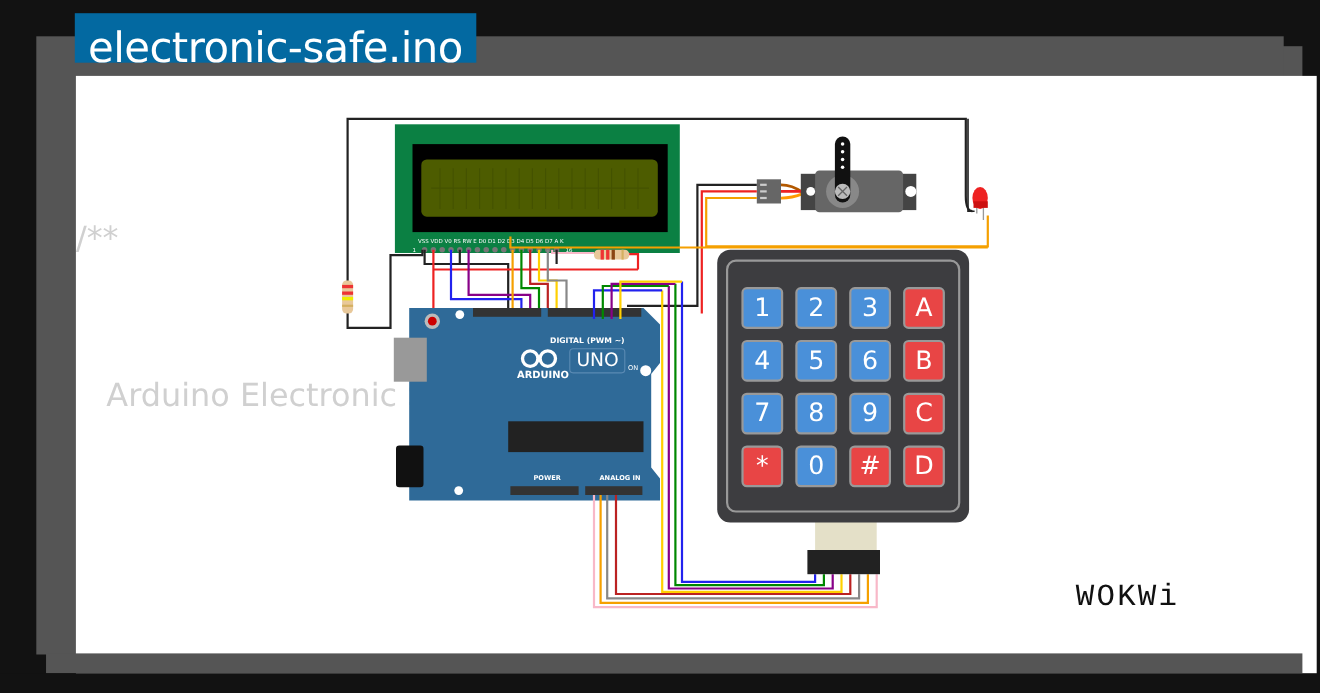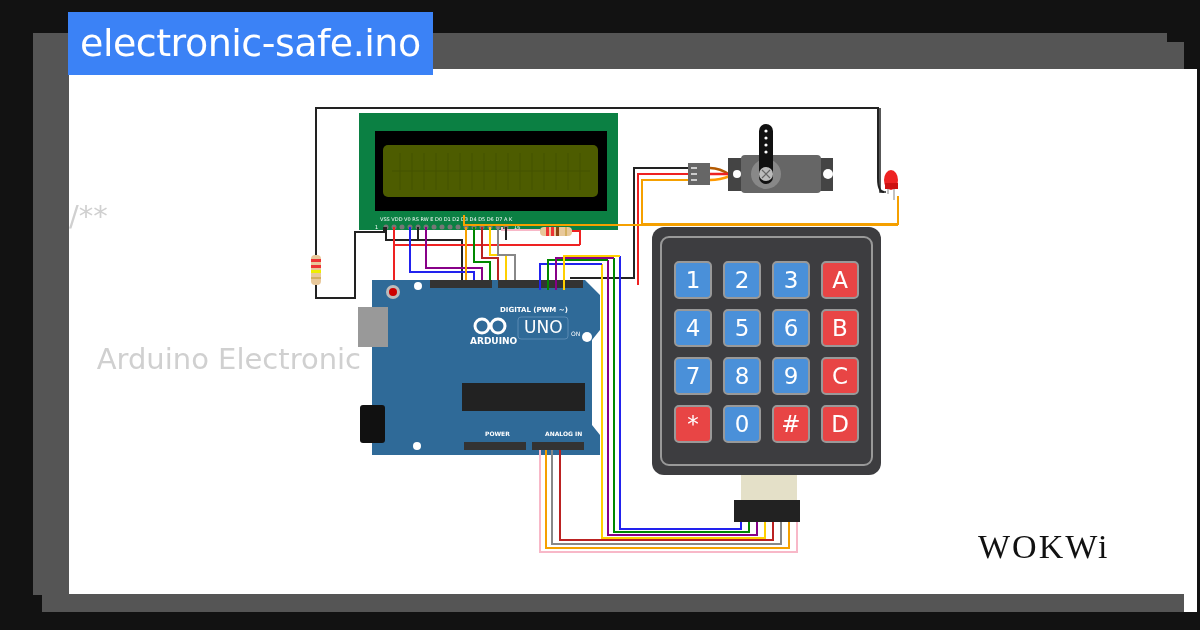--- a/index.html
+++ b/index.html
@@ -1,24 +1,24 @@
 <!DOCTYPE html>
 <html><head>
 <meta charset="utf-8">
 <style>
   html, body { margin:0; padding:0; }
   body { width:1200px; height:630px; background:#121212; position:relative; overflow:hidden; font-family:"DejaVu Sans", sans-serif; }
   .card-shadow { position:absolute; left:42px; top:42px; width:1142px; height:570px; background:#555; }
   .card { position:absolute; left:33px; top:33px; width:1134px; height:562px; background:#555; }
   .card-inner { position:absolute; left:36px; top:36px; width:1128px; height:557px; background:#fff; overflow:hidden; }
-  .title-tab { position:absolute; left:68px; top:12px; height:63px; padding:0 12px; background:#3b82f6; color:#fff; font-size:38px; line-height:63px; z-index:5; font-family:"DejaVu Sans", sans-serif; letter-spacing:-0.5px; }
+  .title-tab { position:absolute; left:68px; top:12px; height:45px; padding:0 12px; background:#0369a1; color:#fff; font-size:38px; line-height:63px; z-index:5; font-family:"DejaVu Sans", sans-serif; letter-spacing:-0.5px; }
   .code { position:absolute; left:33px; top:60px; color:#d0d0d0; font-size:29px; line-height:47.5px; white-space:pre; font-family:"DejaVu Sans", sans-serif; }
   .code div { height:47.5px; }
   svg.circuit { position:absolute; left:0; top:0; }
-  .wokwi { position:absolute; left:978px; top:528px; font-size:34px; color:#111; font-family:Liberation Serif, serif; letter-spacing:2px; z-index:3; }
+  .wokwi { position:absolute; left:978px; top:528px; font-size:28px; color:#111; font-family:Liberation Mono, monospace; letter-spacing:2px; z-index:3; }
 </style>
 </head>
 <body>
 
 <div class="card-shadow"></div>
 <div class="card">
   <div class="card-inner"></div>
 </div>
 
 <div class="title-tab">electronic-safe.ino</div>

